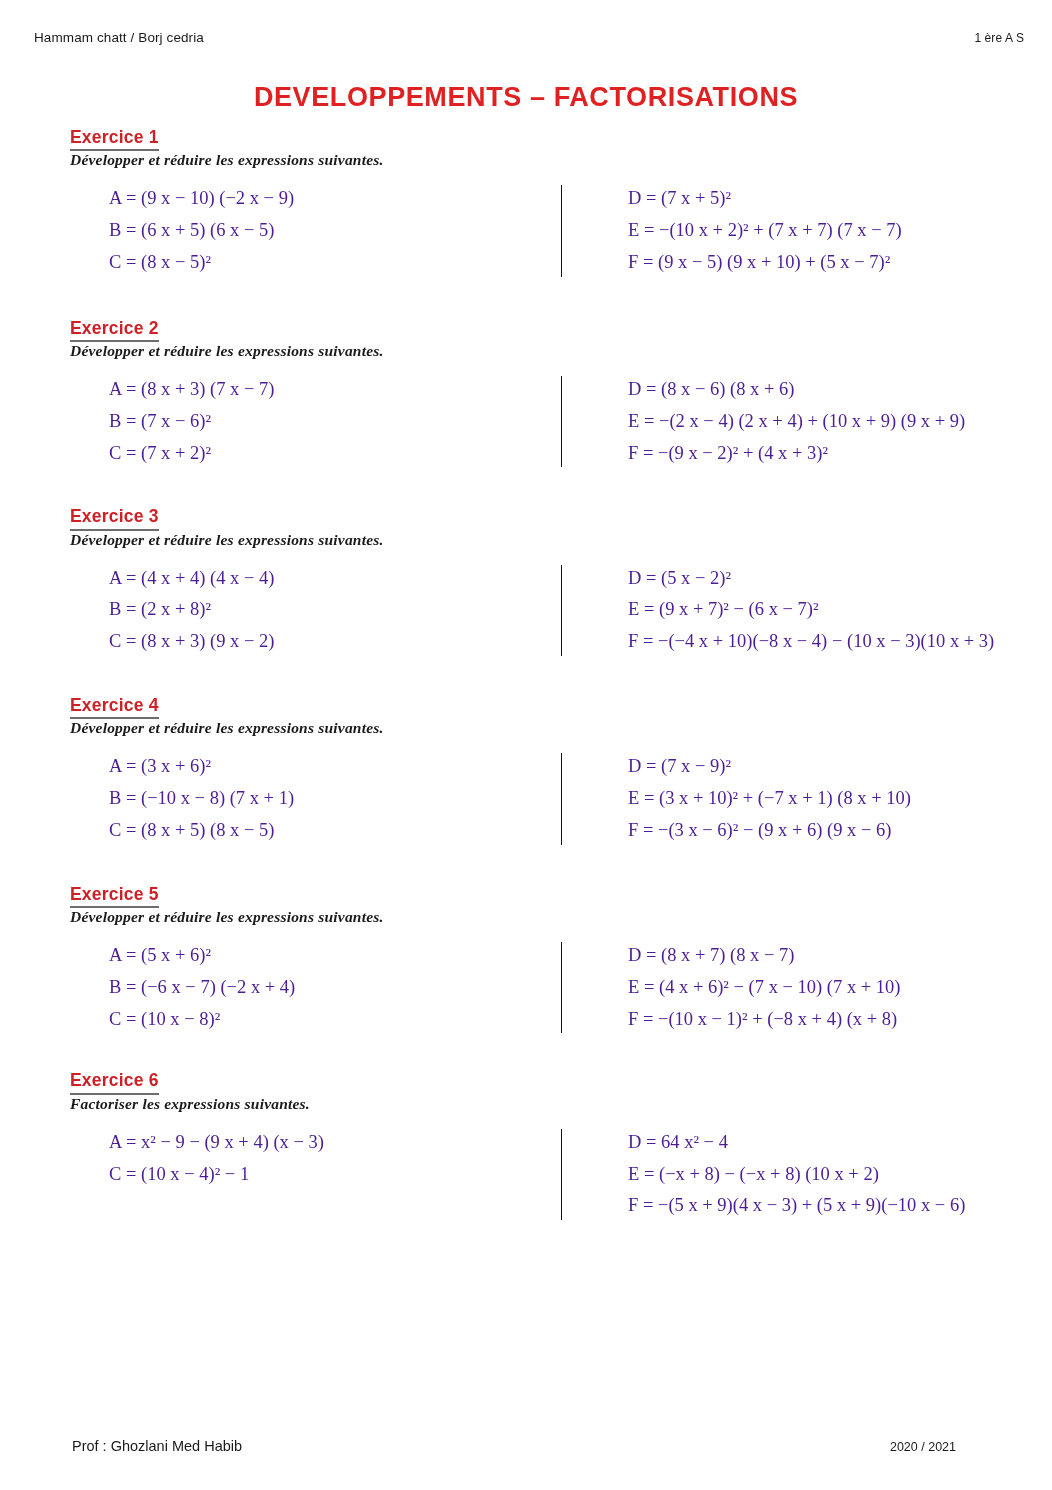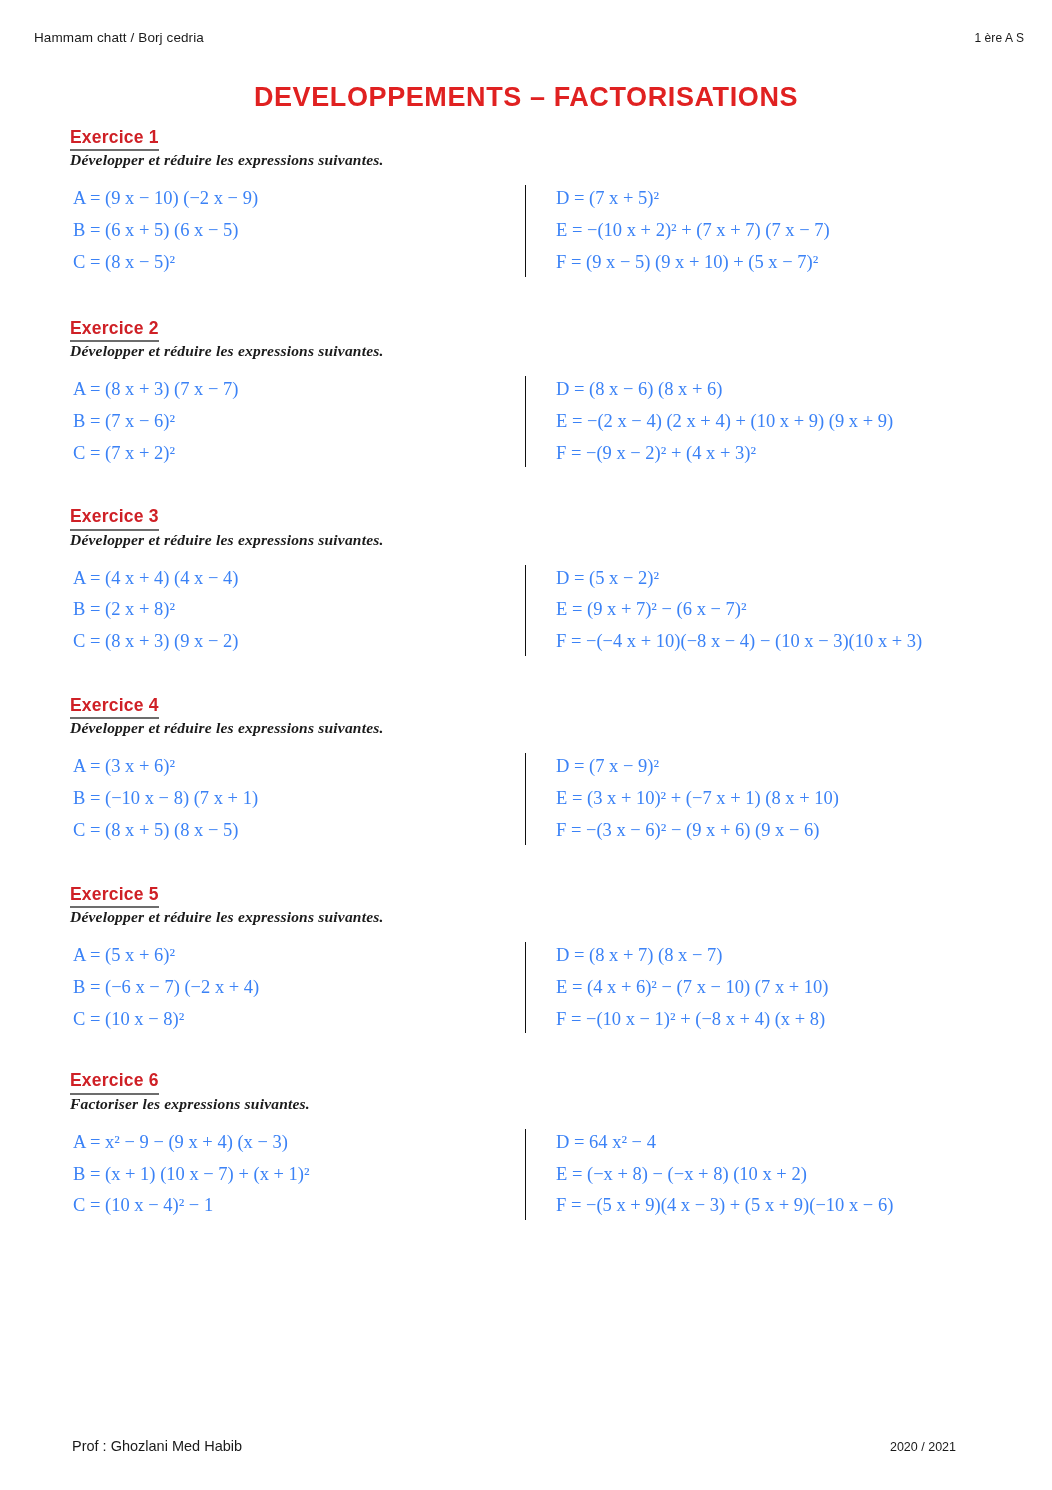--- a/index.html
+++ b/index.html
@@ -83,23 +83,24 @@
   }
 
   .ex-body {
     position: relative;
     margin-top: 14px;
     display: flex;
   }
   .col {
     font-family: "Liberation Serif", serif;
     font-size: 18.5px;
-    color: #3b82f6;
+    color: #4c1d95;
     line-height: 1.72;
     white-space: nowrap;
+    margin-left: 36px;
   }
   .col-left {
     width: 452px;
     flex: 0 0 452px;
     padding-left: 3px;
   }
   .col-divider {
     flex: 0 0 1px;
     width: 1px;
     background: #111111;
@@ -239,21 +240,20 @@
         </div>
       </div>
     </div>
 
     <div class="exercise ex-6">
       <div class="ex-heading">Exercice 6</div>
       <div class="ex-instruction">Factoriser les expressions suivantes.</div>
       <div class="ex-body">
         <div class="col col-left">
           <span class="expr">A = x² − 9 − (9 x + 4) (x − 3)</span>
-          <span class="expr">B = (x + 1) (10 x − 7) + (x + 1)²</span>
           <span class="expr">C = (10 x − 4)² − 1</span>
         </div>
         <div class="col-divider"></div>
         <div class="col col-right">
           <span class="expr">D = 64 x² − 4</span>
           <span class="expr">E = (−x + 8) − (−x + 8) (10 x + 2)</span>
           <span class="expr">F = −(5 x + 9)(4 x − 3) + (5 x + 9)(−10 x − 6)</span>
         </div>
       </div>
     </div>

